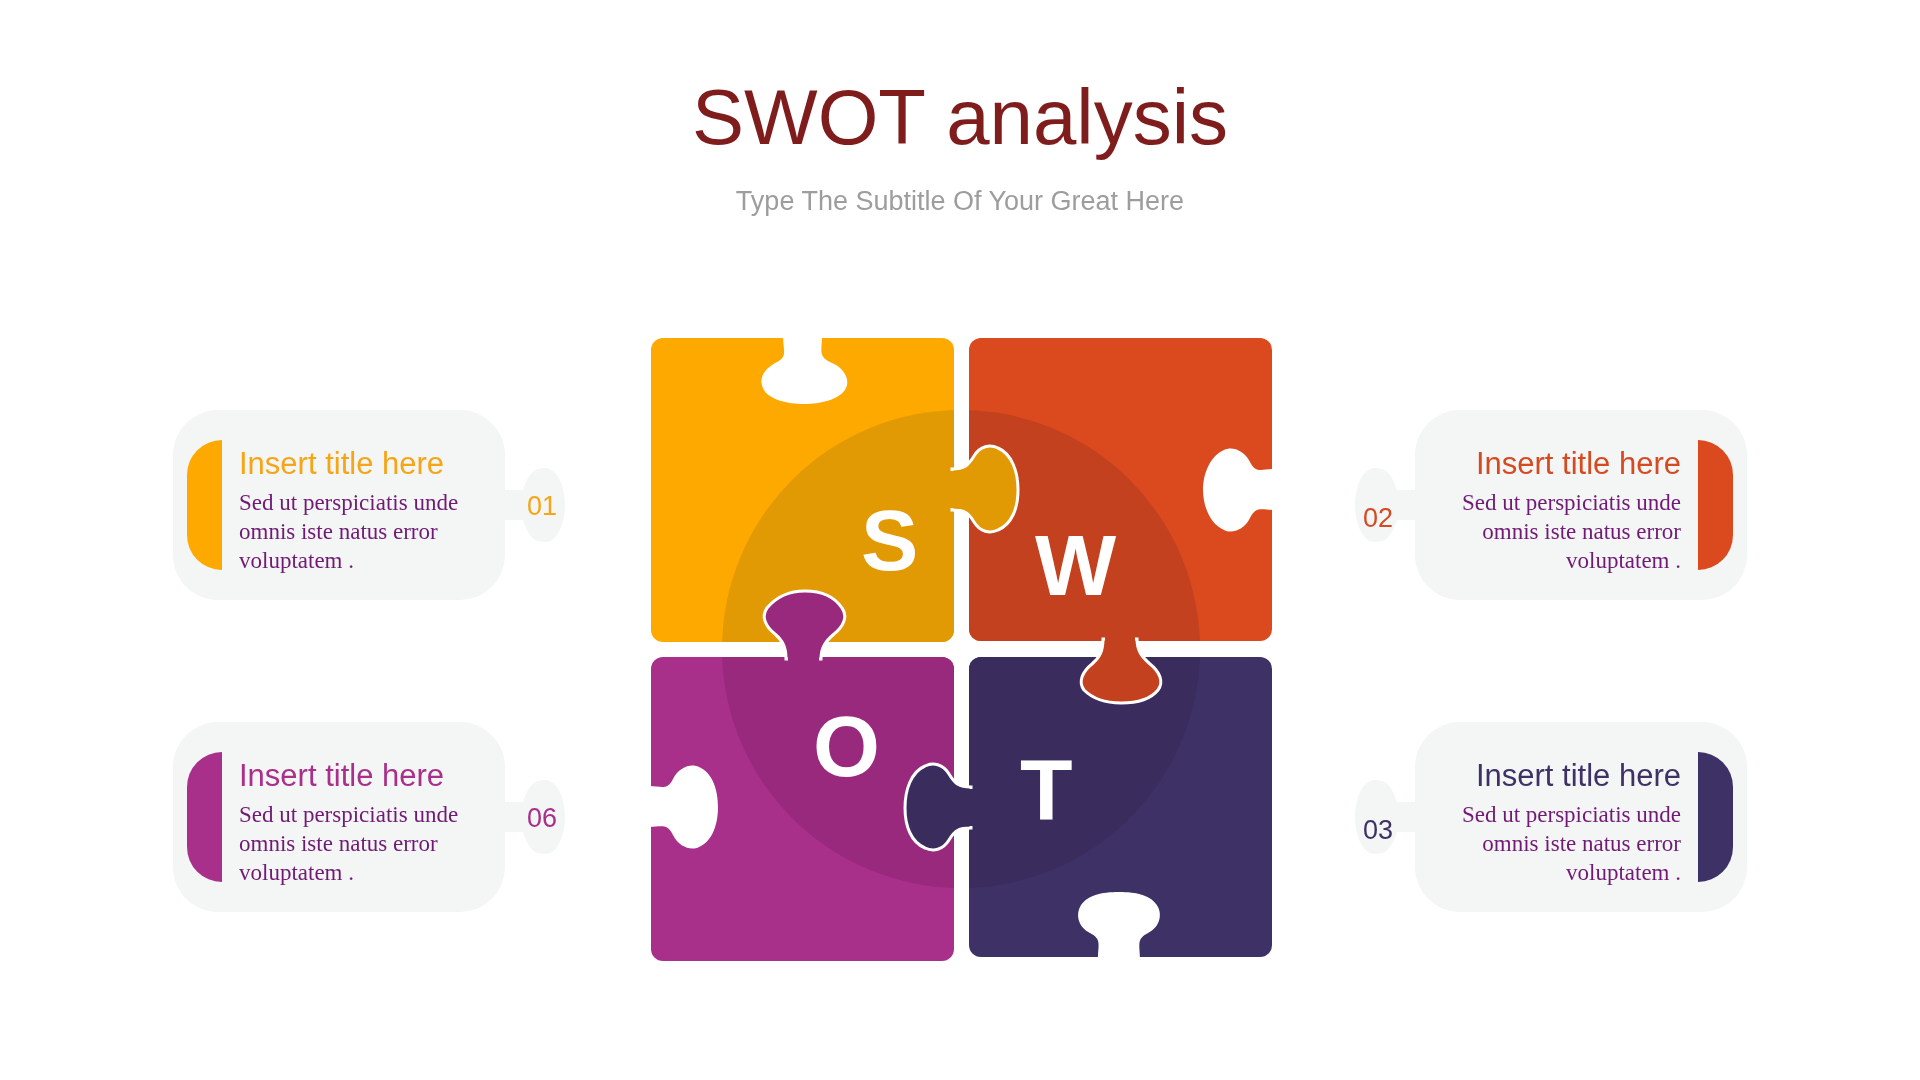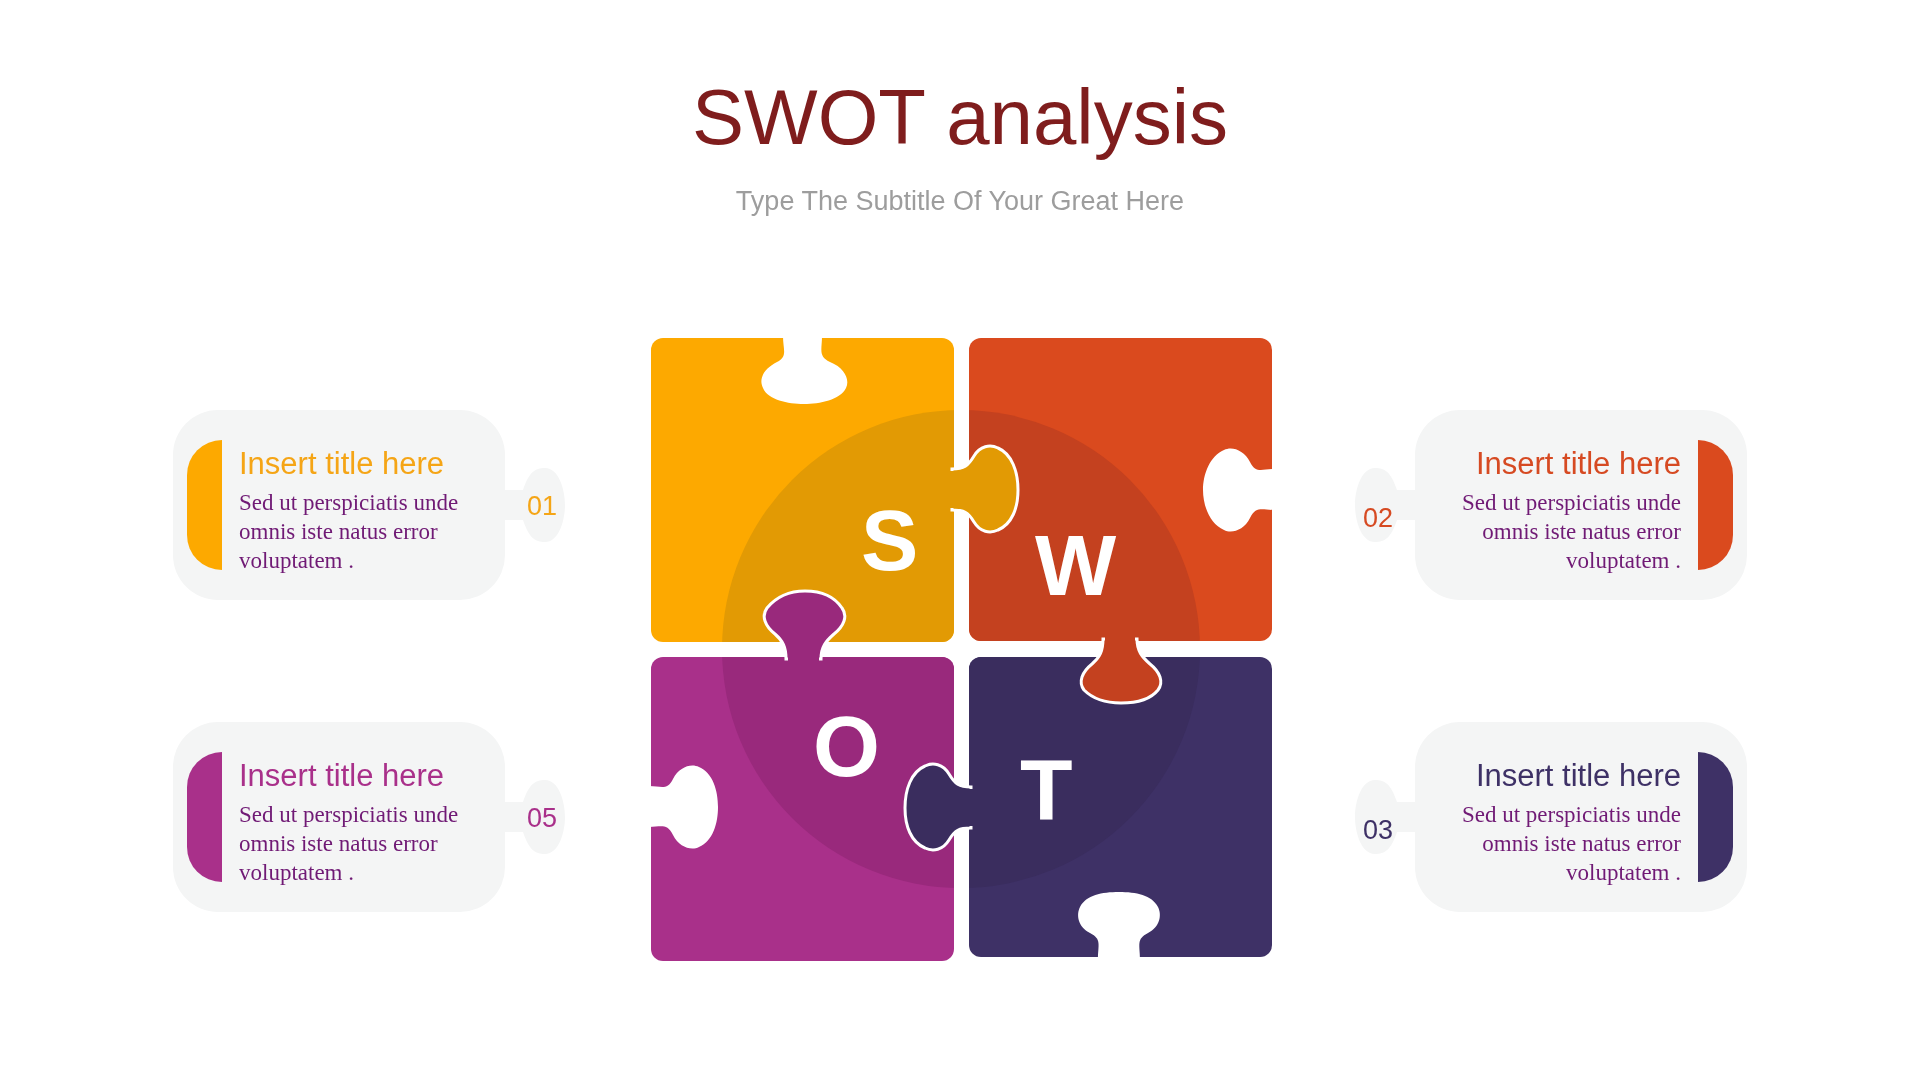--- a/index.html
+++ b/index.html
@@ -106,21 +106,21 @@
 </div>
 
 <div class="card left" style="left:173px; top:722px;">
   <svg class="bg" width="332" height="190">
     <rect x="0" y="0" width="332" height="190" rx="45" fill="#F4F5F5"></rect>
     <path d="M330,80 L350,80 C356,62 362,58 372,58 C386,58 392,80 392,95 C392,110 386,132 372,132 C362,132 356,128 350,110 L330,110 Z" fill="#F4F5F5"></path>
   </svg>
   <div class="accent" style="background:#A9308A;"></div>
   <div class="card-title" style="color:#A9308A;">Insert title here</div>
   <div class="card-body">Sed ut perspiciatis unde omnis iste natus error voluptatem .</div>
-  <div class="num" style="color:#A9308A;">05</div>
+  <div class="num" style="color:#A9308A;">06</div>
 </div>
 
 <div class="card right" style="left:1415px; top:722px;">
   <svg class="bg" width="332" height="190">
     <rect x="0" y="0" width="332" height="190" rx="45" fill="#F4F5F5"></rect>
     <path d="M2,80 L-18,80 C-24,62 -30,58 -40,58 C-54,58 -60,80 -60,95 C-60,110 -54,132 -40,132 C-30,132 -24,128 -18,110 L2,110 Z" fill="#F4F5F5"></path>
   </svg>
   <div class="accent" style="background:#3E3166;"></div>
   <div class="card-title" style="color:#3E3166;">Insert title here</div>
   <div class="card-body">Sed ut perspiciatis unde omnis iste natus error voluptatem .</div>

